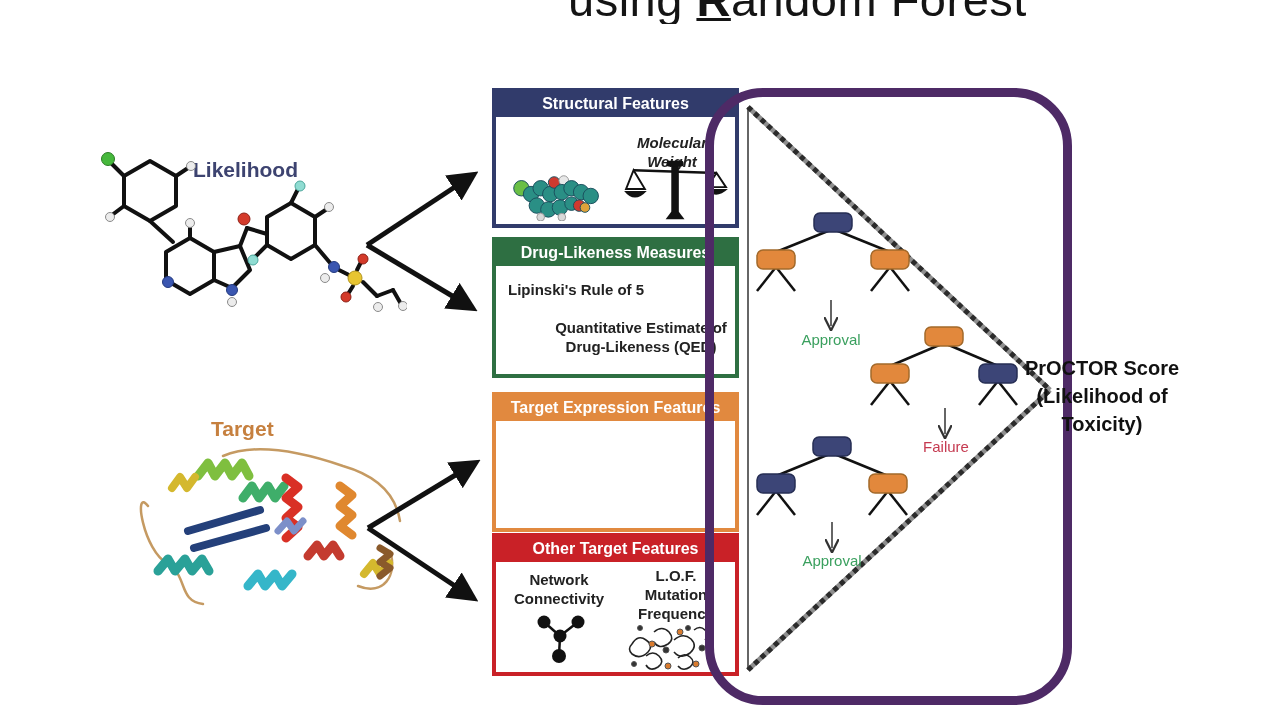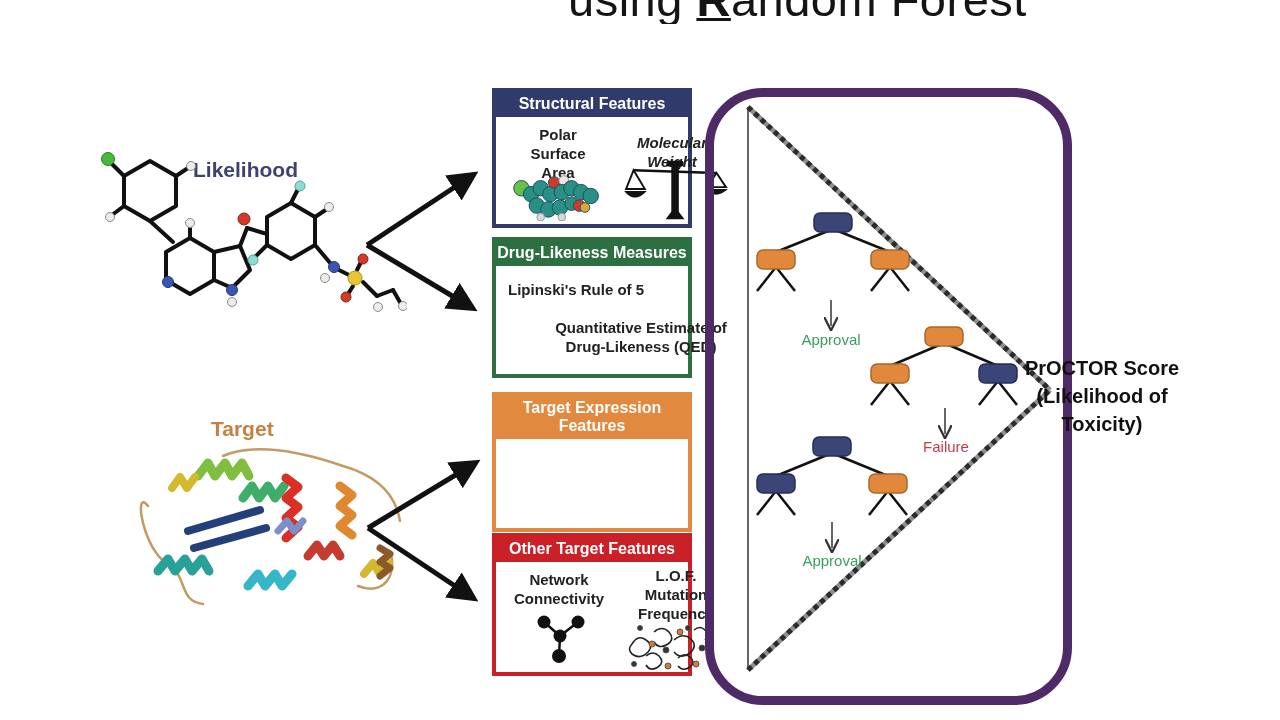--- a/index.html
+++ b/index.html
@@ -13,21 +13,21 @@
   #title-text{position:absolute;left:568px;top:-24px;font-size:47px;line-height:47px;
               font-weight:400;color:#141414;white-space:nowrap;letter-spacing:.5px;}
   #title-text .acro{font-weight:700;text-decoration:underline;text-decoration-thickness:3px;text-underline-offset:2px;}
 
   
   .input-label{font-weight:700;font-size:21px;z-index:2;}
   #structure-label{left:193px;top:158px;color:#3d4370;}
   #target-label{left:211px;top:417px;color:#c6803f;}
 
   
-  .fbox{position:absolute;left:492px;width:200px;background:#fff;border:4px solid #000;
+  .fbox{position:absolute;left:492px;width:247px;background:#fff;border:4px solid #000;
         box-sizing:border-box;z-index:2;}
   .fbox .hdr{color:#fff;font-weight:700;font-size:16px;text-align:center;padding:3px 0 4px;}
   .fbox .body{position:relative;width:100%;}
   .navy{border-color:#313b6b!important}.navy>.hdr{background:#313b6b}
   .green{border-color:#2e6f42!important}.green>.hdr{background:#2e6f42}
   .orangec{border-color:#e1893f!important}.orangec>.hdr{background:#e1893f}
   .redc{border-color:#c92127!important}.redc>.hdr{background:#c92127}
   .item{font-weight:700;font-size:15px;line-height:19px;color:#222;text-align:center;}
 
   
@@ -118,23 +118,20 @@
       <path d="M66,112 L138,92" stroke="#24407a" stroke-width="8"></path>
       <path d="M252,112 l10,6 l-10,8 l10,6 l-10,8" stroke="#8a5a2b" stroke-width="7"></path>
       <path d="M180,120 l9,-11 l7,11 l9,-11 l7,11" stroke="#c43b2f" stroke-width="9"></path>
       <path d="M150,95 l9,-10 l7,10 l9,-10" stroke="#7c8fc9" stroke-width="7"></path>
     </g>
   </svg>
 
   <div class="fbox navy" style="top:88px;height:140px;">
     <div class="hdr">Structural Features</div>
     <div class="body" style="height:106px;">
-      <div class="abs item preline" style="left:12px;top:8px;width:100px;">Polar
-Surface
-Area</div>
       <div class="abs item preline" style="left:122px;top:16px;width:108px;font-style:italic;">Molecular
 Weight</div>
       <svg class="abs" style="left:12px;top:52px;" width="100" height="52" viewBox="0 0 96 54">
         <g stroke="#1b4f5e" stroke-width="1">
           <circle cx="10" cy="20" r="8" fill="#6abf45"></circle>
           <circle cx="20" cy="26" r="8" fill="#2a8f85"></circle>
           <circle cx="30" cy="20" r="8" fill="#2a8f85"></circle>
           <circle cx="40" cy="26" r="8" fill="#2a8f85"></circle>
           <circle cx="44" cy="14" r="6" fill="#cf3a2f"></circle>
           <circle cx="54" cy="12" r="5" fill="#e8e8e8" stroke="#999"></circle>

